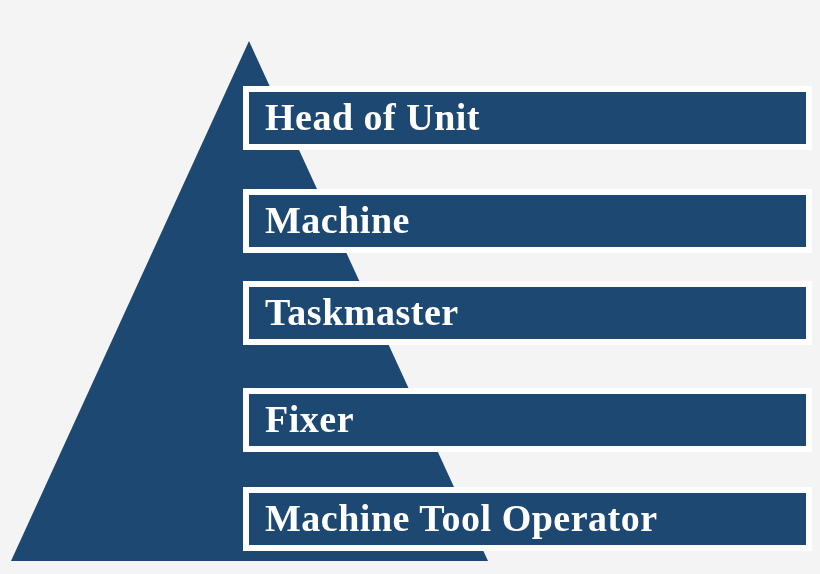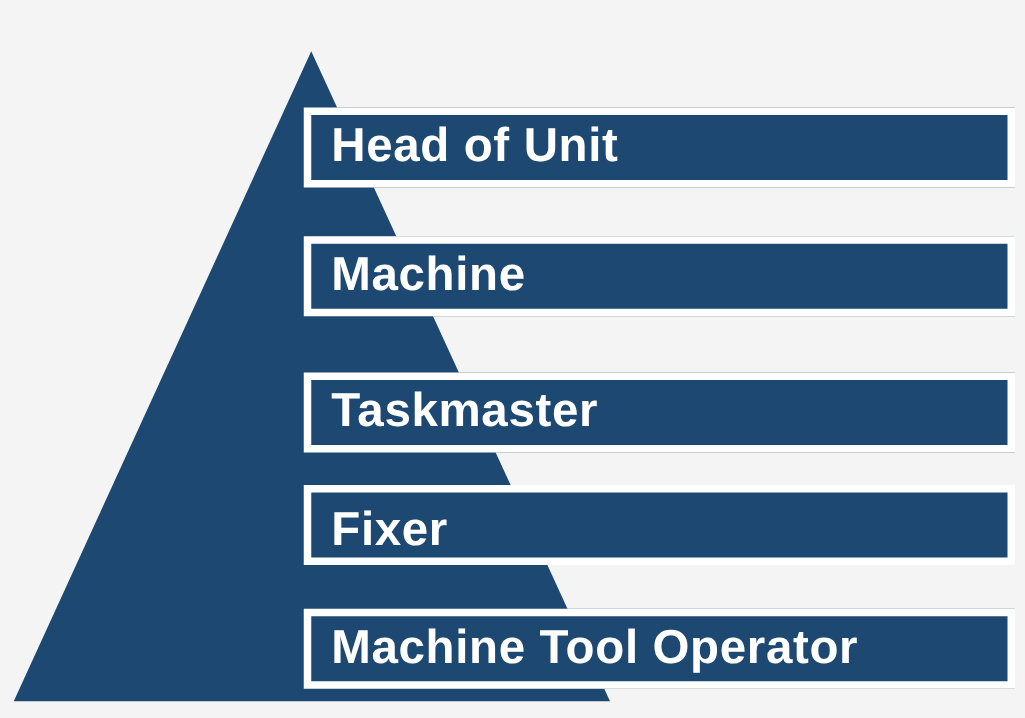--- a/index.html
+++ b/index.html
@@ -9,21 +9,21 @@
     --text: #FFFFFF;
   }
   * { box-sizing: border-box; margin: 0; padding: 0; }
   html, body { background: var(--bg); }
   .stage {
     position: relative;
     width: 820px;
     height: 574px;
     background: var(--bg);
     overflow: hidden;
-    font-family: Liberation Sans, sans-serif;
+    font-family: Liberation Serif, serif;
   }
   .triangle {
     position: absolute;
     left: 0; top: 0;
     width: 820px; height: 574px;
     display: block;
   }
   .pyramid-fill { fill: var(--blue); }
   .bar {
     position: absolute;
@@ -31,22 +31,22 @@
     width: 569px;
     height: 64px;
     background: var(--blue);
     border: 6px solid var(--border);
     display: flex;
     align-items: center;
     padding-left: 16px;
   }
   .bar-1 { top: 86px; }
   .bar-2 { top: 189px; }
-  .bar-3 { top: 298px; }
-  .bar-4 { top: 388px; align-items: flex-end; }
+  .bar-3 { top: 281px; }
+  .bar-4 { top: 388px; }
   .bar-5 { top: 487px; }
   .bar-label {
     color: var(--text);
     font-size: 38px;
     font-weight: bold;
     letter-spacing: 0.5px;
     white-space: nowrap;
     line-height: 1;
     padding-bottom: 3px;
   }

